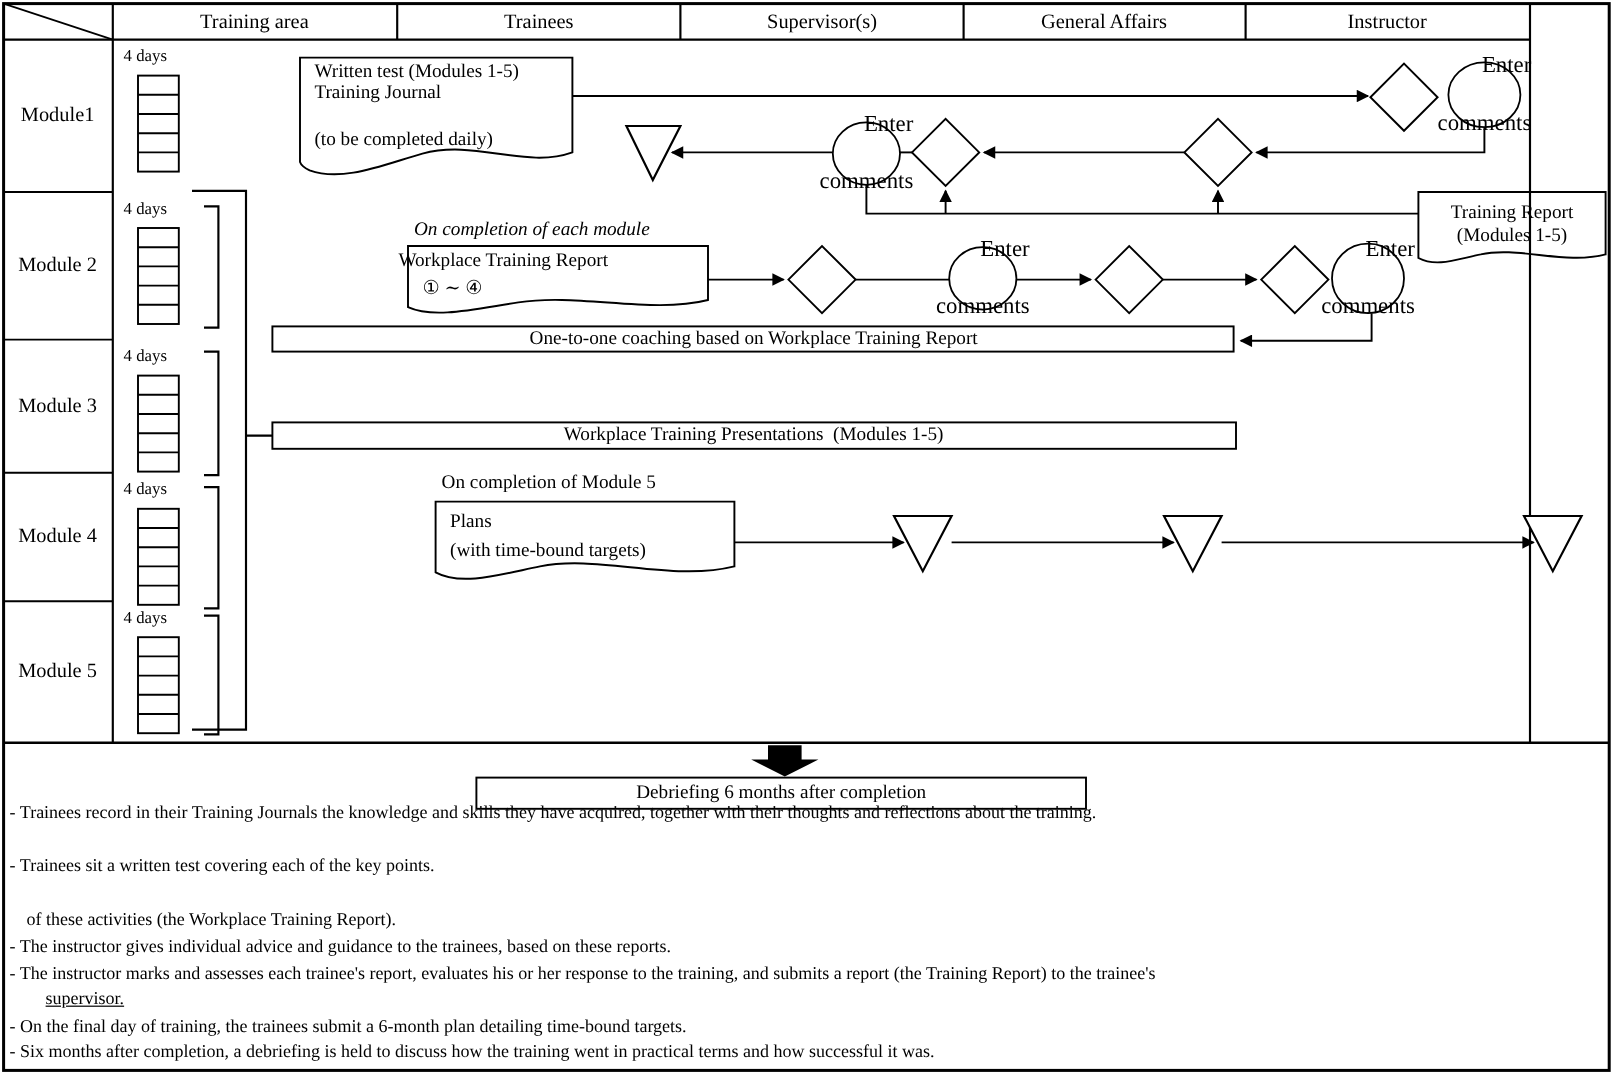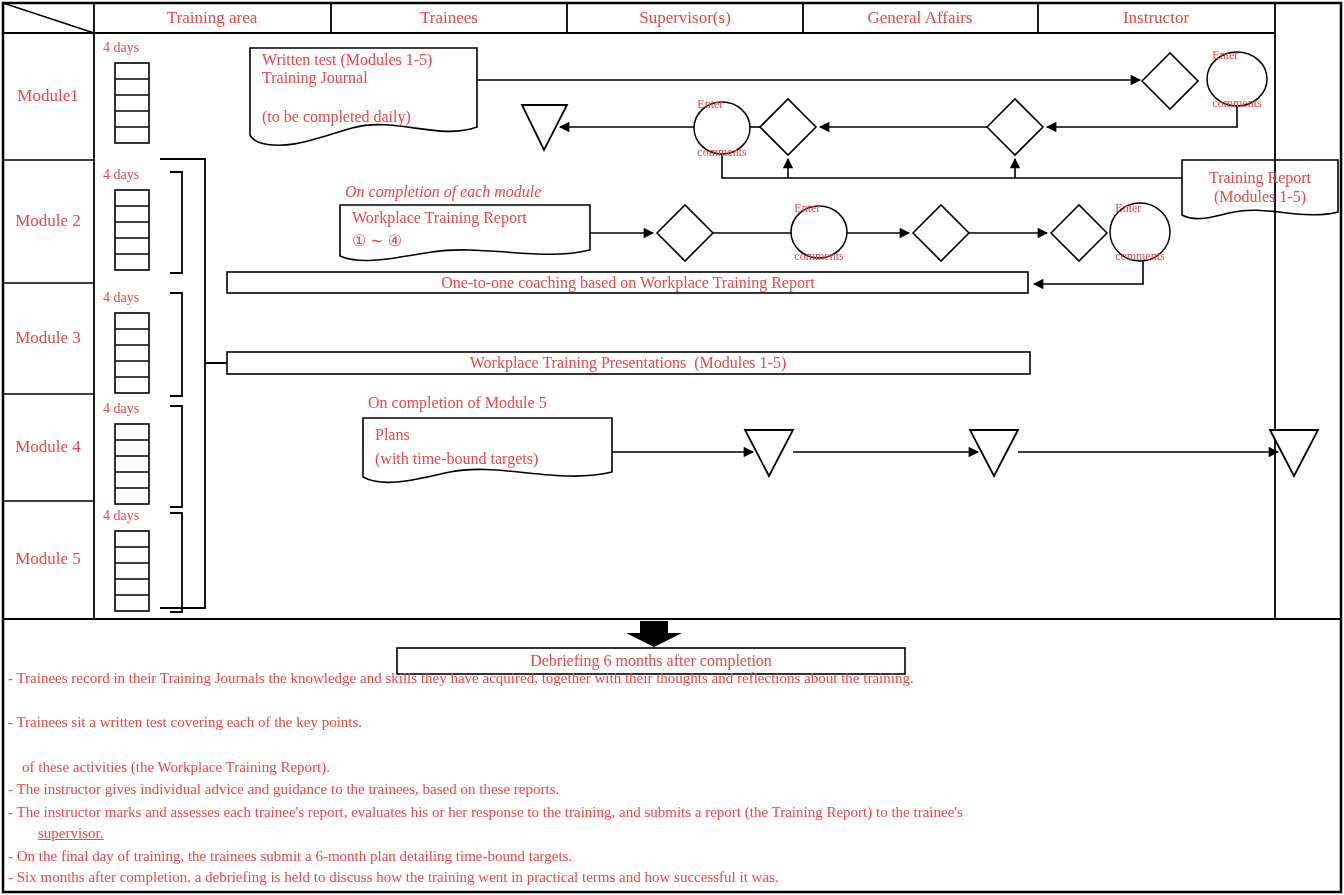--- a/index.html
+++ b/index.html
@@ -1,25 +1,25 @@
 <!DOCTYPE html>
 <html><head>
 <meta charset="utf-8">
 <style>
   html,body{margin:0;padding:0;background:#fff;}
   #canvas{position:relative;width:1344px;height:895px;background:#fff;overflow:hidden;
-          font-family:"Liberation Serif","DejaVu Serif",serif;color:#ef4444;}
+          font-family:"Liberation Serif","DejaVu Serif",serif;color:#000000;}
   #linework{position:absolute;left:0;top:0;}
   .txt{position:absolute;white-space:pre;line-height:1.05;}
   .ctr{transform:translate(-50%,-50%);text-align:center;}
   .hdr{font-size:17px;}
   .modlbl{font-size:17px;}
   .small{font-size:14px;}
   .doc{font-size:16px;}
-  .circ{font-size:12px;text-align:left;line-height:16px;}
+  .circ{font-size:19px;text-align:right;line-height:16px;}
   .bar{font-size:16px;}
   .note{font-size:15px;}
   .note.ind{padding-left:14px;}
 </style>
 </head>
 <body>
 
 <div id="canvas">
 
   <svg id="linework" width="1344" height="895" viewBox="0 0 1344 895">
@@ -169,21 +169,21 @@
   <div class="txt small" style="left:103px;top:509px;">4 days</div>
 
   <div class="txt doc" style="left:262px;top:52px;">Written test (Modules 1-5)</div>
   <div class="txt doc" style="left:262px;top:70px;">Training Journal</div>
   <div class="txt doc" style="left:262px;top:109px;">(to be completed daily)</div>
 
   <div class="txt doc ctr" style="left:1260px;top:178px;">Training Report</div>
   <div class="txt doc ctr" style="left:1260px;top:197px;">(Modules 1-5)</div>
 
   <div class="txt doc" style="left:345px;top:184px;font-style:italic;">On completion of each module</div>
-  <div class="txt doc" style="left:352px;top:210px;text-align:center;">Workplace Training Report</div>
+  <div class="txt doc" style="left:332px;top:210px;text-align:center;">Workplace Training Report</div>
   <div class="txt doc" style="left:352px;top:233px;">① ∼ ④</div>
 
   <div class="txt circ ctr" style="left:1237px;top:79px;">
     <div>Enter</div>
     <div>comments</div>
   </div>
   <div class="txt circ ctr" style="left:722px;top:128px;">
     <div>Enter</div>
     <div>comments</div>
   </div>

